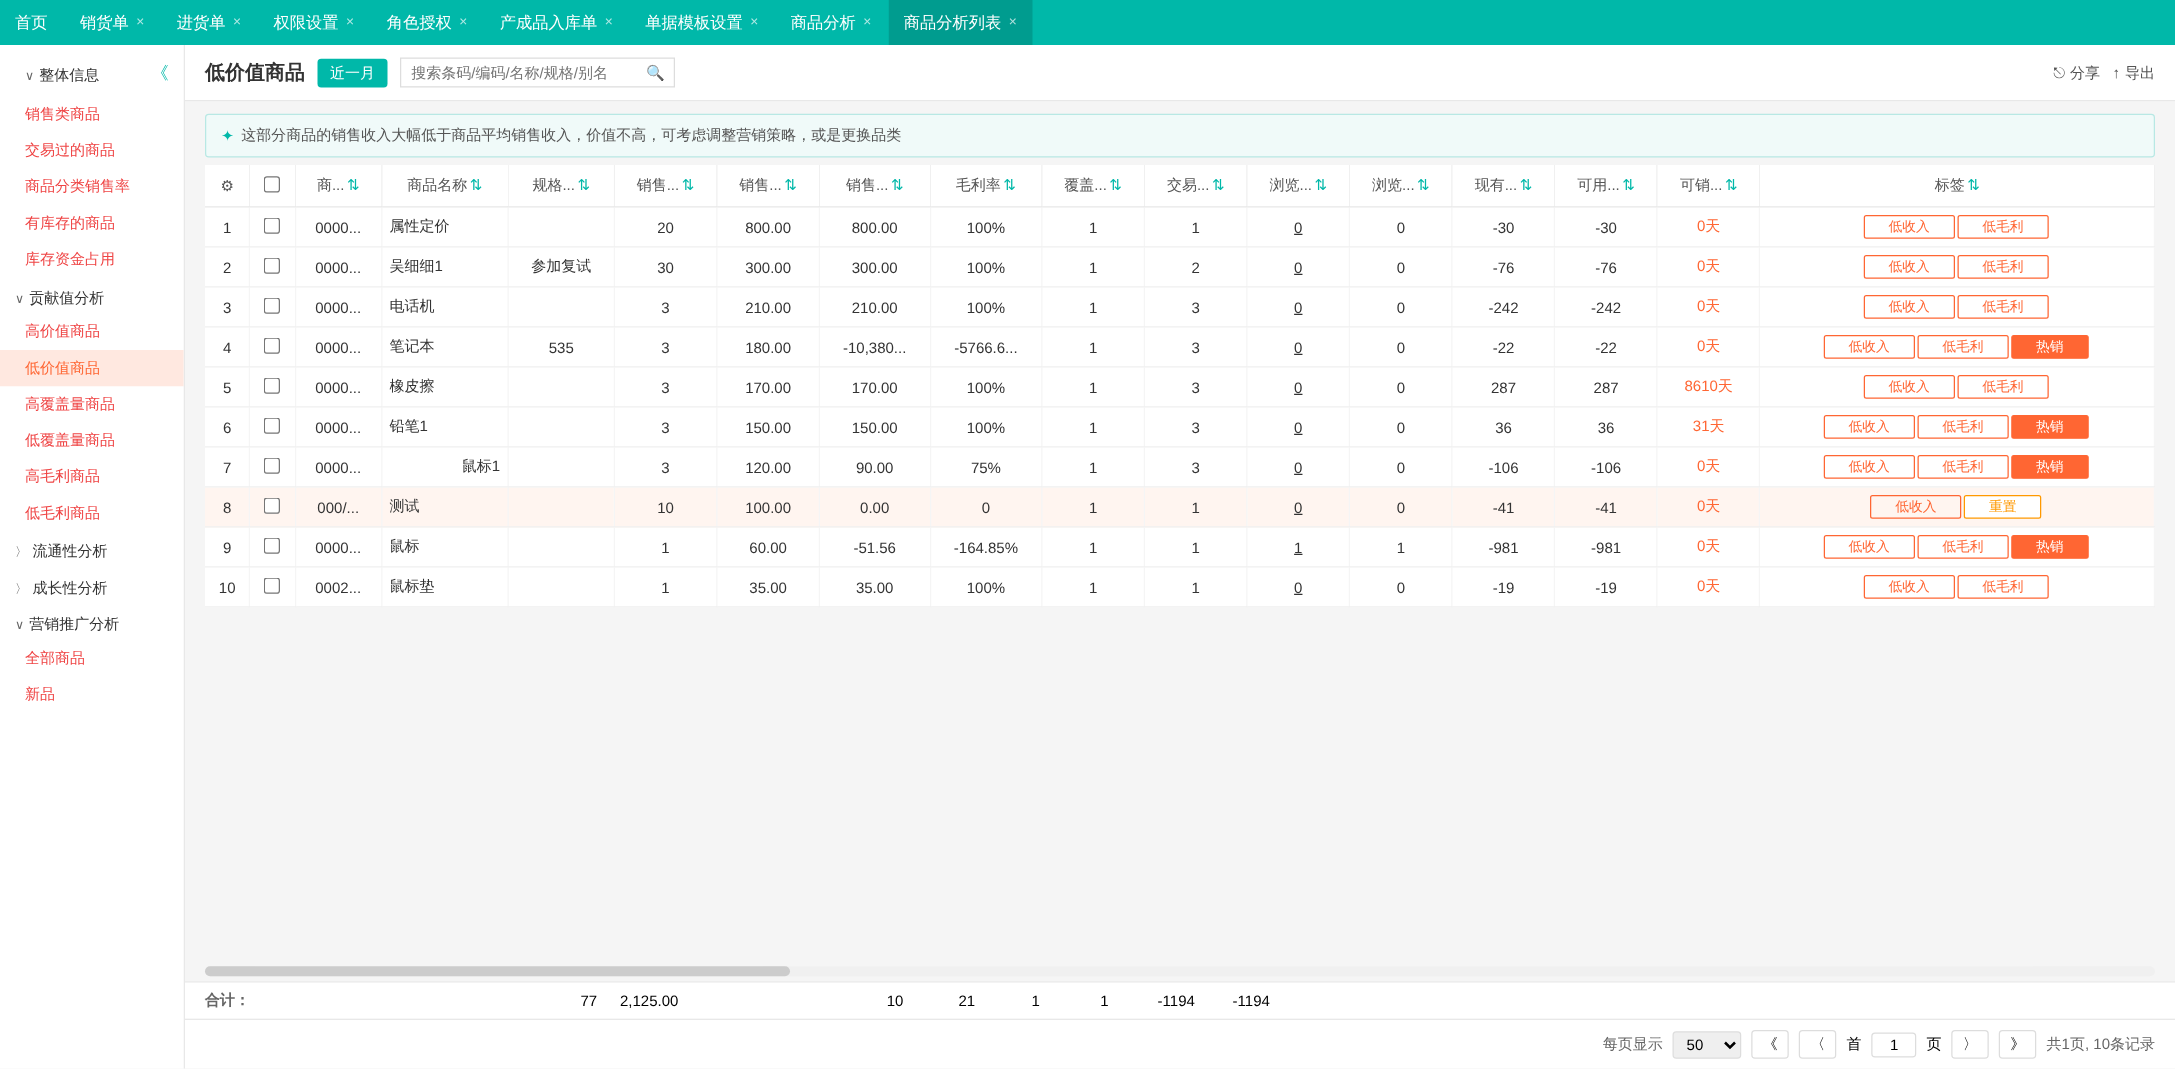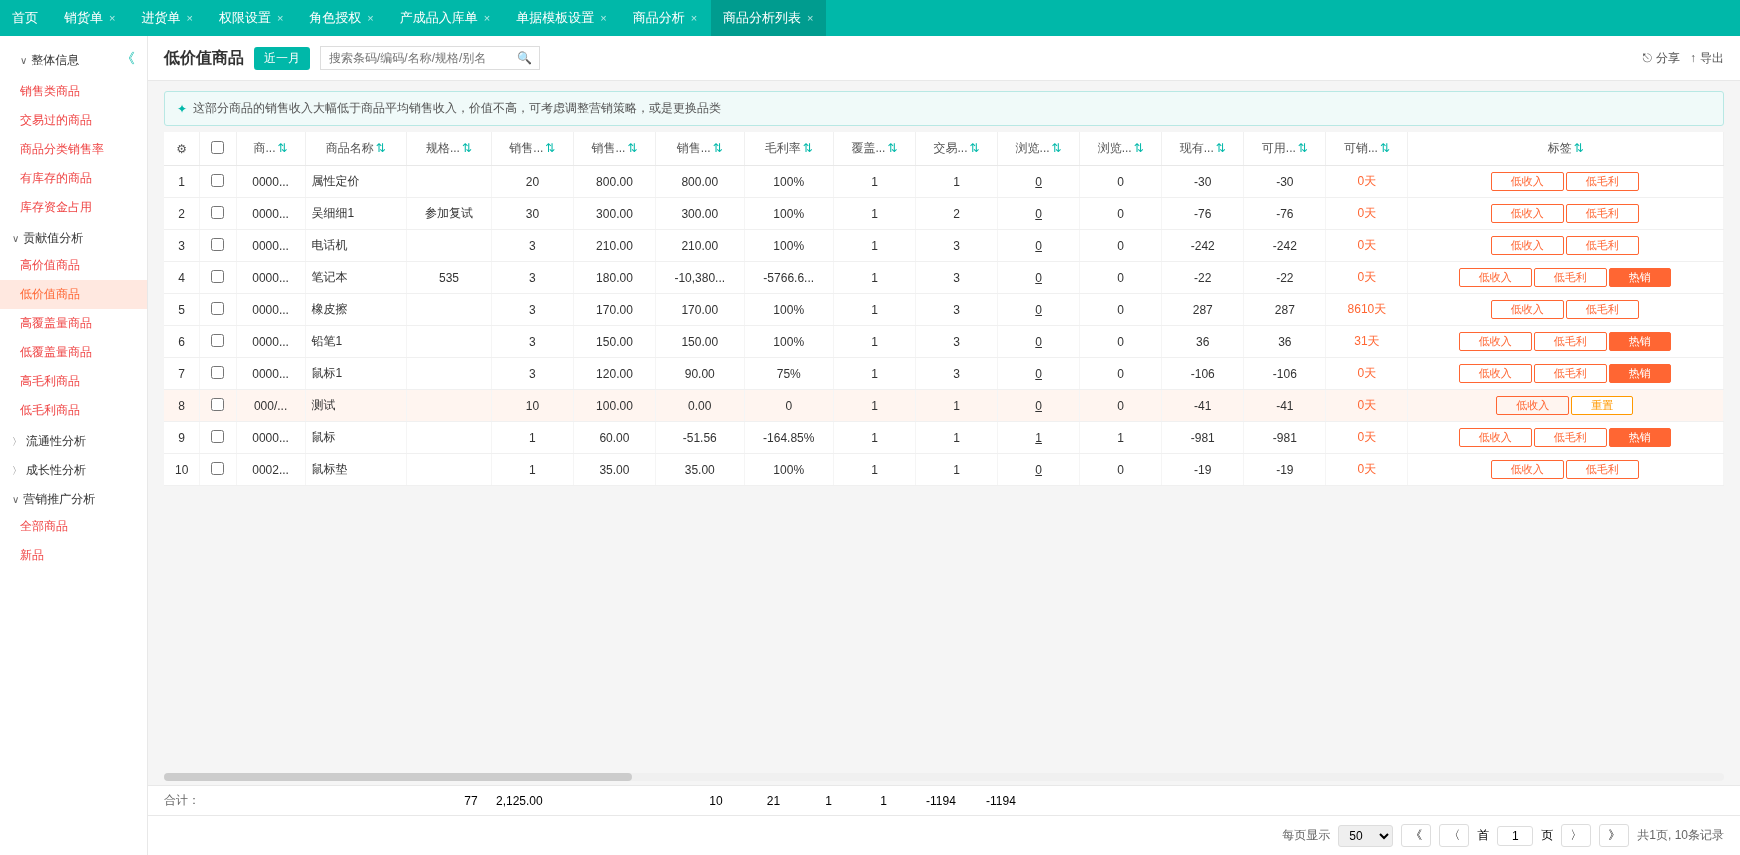--- a/index.html
+++ b/index.html
@@ -192,21 +192,21 @@
       padding: 1px 19px;
       font-size: 11px;
       margin-right: 2px;
     }
     .tag.orange-bg { background: #ff6633; color: #fff; border-color: #ff6633; }
     .tag.yellow-bg { background: #fff; color: #ff9900; border-color: #ff9900; }
     
     .days-badge { color: #ff6633; }
     
     .underline-link { text-decoration: underline; color: #333; cursor: pointer; }
-    .total-label { color: #666; margin-right: 16px; font-weight: normal; }
+    .total-label { color: #666; margin-right: 16px; font-weight: bold; }
     
     
     .pagination-bar {
       background: #fff;
       border-top: 1px solid #e8e8e8;
       padding: 8px 16px;
       display: flex;
       align-items: center;
       justify-content: flex-end;
       gap: 8px;
@@ -477,21 +477,21 @@
       <td>0</td>
       <td>36</td>
       <td>36</td>
       <td class="days-badge">31天</td>
       <td><span class="tag">低收入</span><span class="tag">低毛利</span><span class="tag orange-bg">热销</span></td>
     </tr>
             <tr>
       <td>7</td>
       <td><input type="checkbox" style=""></td>
       <td>0000...</td>
-      <td style="text-align:left;">鼠标1</td>
+      <td style="text-align:right;">鼠标1</td>
       <td></td>
       <td>3</td>
       <td>120.00</td>
       <td>90.00</td>
       <td>75%</td>
       <td>1</td>
       <td>3</td>
       <td><span class="underline-link">0</span></td>
       <td>0</td>
       <td>-106</td>

